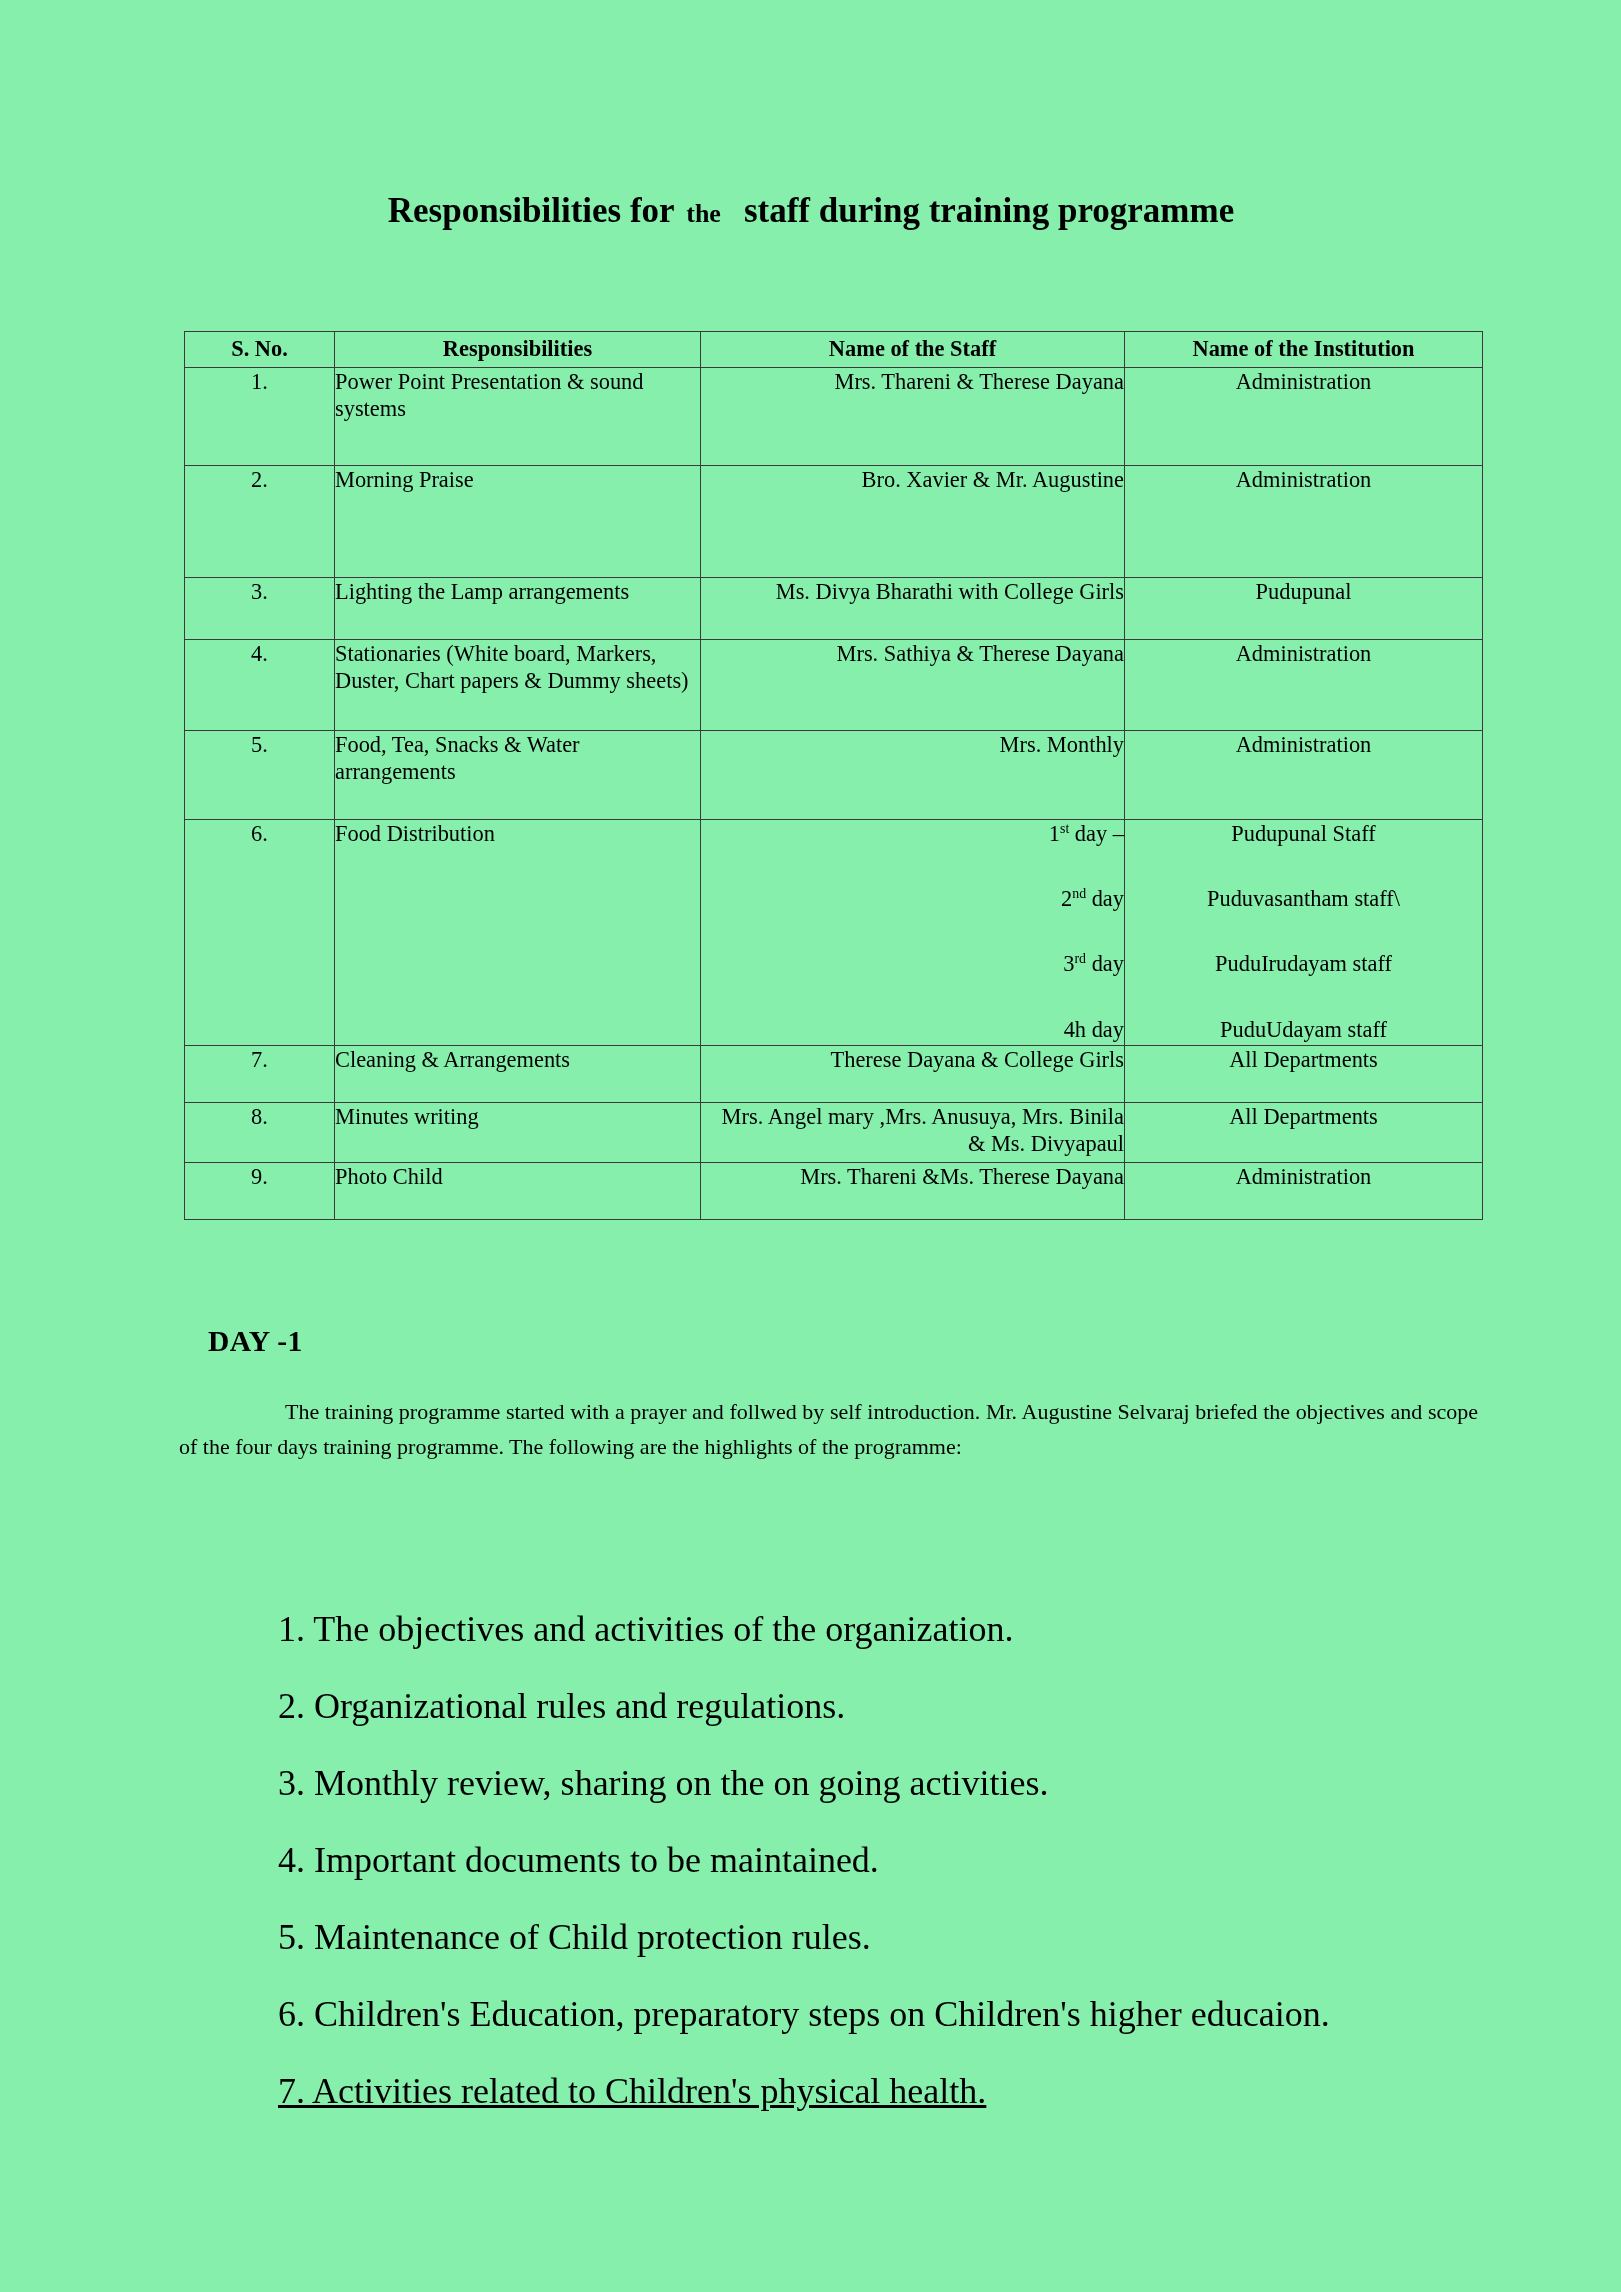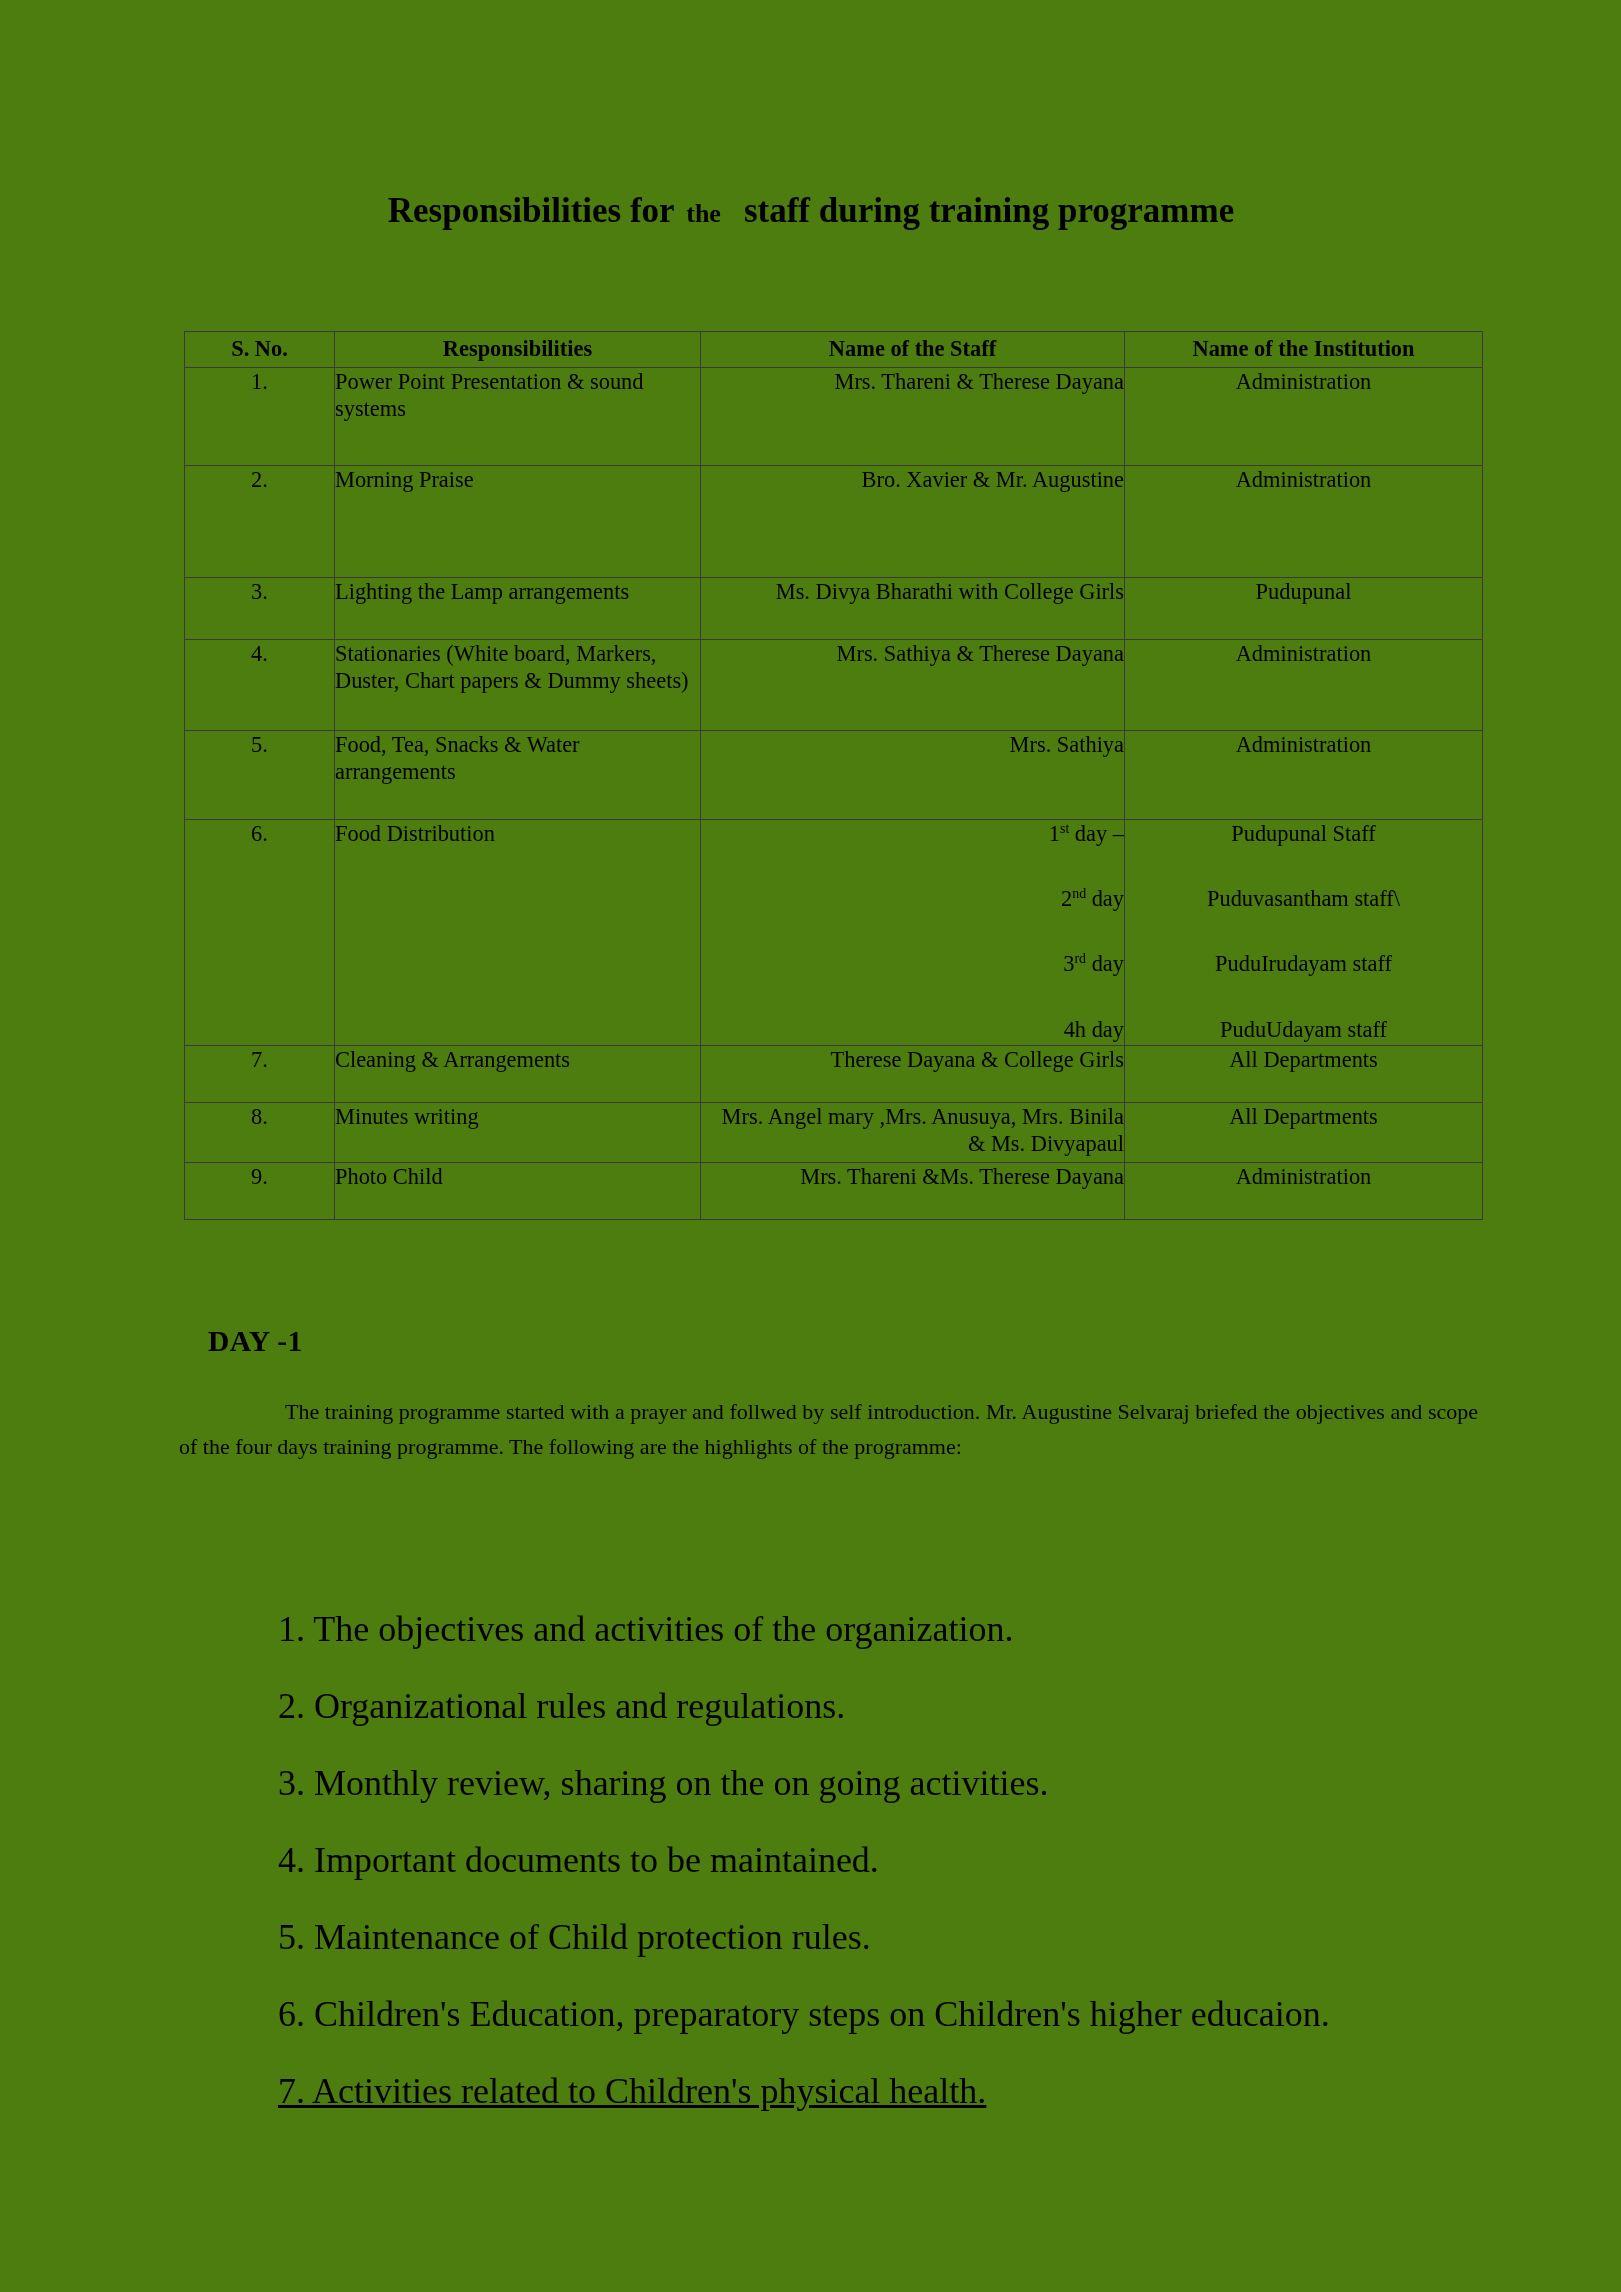--- a/index.html
+++ b/index.html
@@ -14,21 +14,21 @@
     font-family: "Liberation Serif", "DejaVu Serif", serif;
     color: #000000;
     overflow: hidden;
     position: relative;
   }
 
   .page {
     position: relative;
     width: 1622px;
     height: 2293px;
-    background: #4d7c0f;
+    background: #86efac;
   }
 
   
   .doc-title {
     position: absolute;
     left: 0;
     top: 193px;
     width: 1622px;
     text-align: center;
     font-size: 35px;
@@ -193,21 +193,21 @@
         </tr>
         <tr class="r4">
           <td class="c-sno">4.</td>
           <td class="c-resp">Stationaries (White board, Markers, Duster, Chart papers &amp; Dummy sheets)</td>
           <td class="c-staff">Mrs. Sathiya &amp; Therese Dayana</td>
           <td class="c-inst">Administration</td>
         </tr>
         <tr class="r5">
           <td class="c-sno">5.</td>
           <td class="c-resp">Food, Tea, Snacks &amp; Water arrangements</td>
-          <td class="c-staff">Mrs. Sathiya</td>
+          <td class="c-staff">Mrs. Monthly</td>
           <td class="c-inst">Administration</td>
         </tr>
         <tr class="r6">
           <td class="c-sno">6.</td>
           <td class="c-resp">Food Distribution</td>
           <td class="c-staff">
             <div class="dayline"><span>1</span><sup>st</sup><span> day –</span></div>
             <div class="dayline"><span>2</span><sup>nd</sup><span> day</span></div>
             <div class="dayline"><span>3</span><sup>rd</sup><span> day</span></div>
             <div class="dayline"><span>4h</span><sup></sup><span> day</span></div>

